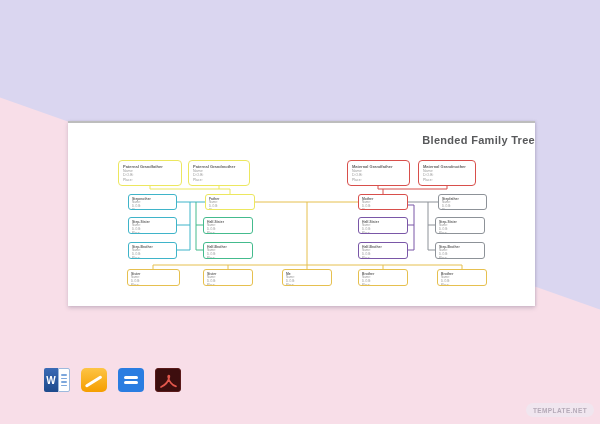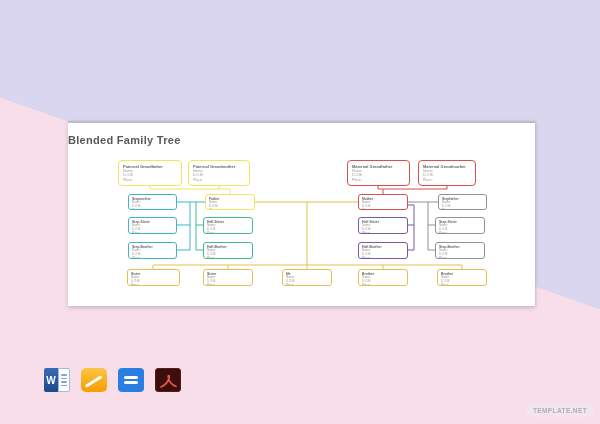--- a/index.html
+++ b/index.html
@@ -14,21 +14,21 @@
     clip-path:polygon(0 23%,100% 73%,100% 100%,0 100%);
   }
   
   .card{
     position:absolute;left:68px;top:121px;width:467px;height:183px;
     background:#ffffff;
     border-top:2px solid #bdbdbd;
     box-shadow:0 2px 4px rgba(110,95,125,.30), 1px 0 2px rgba(110,95,125,.15);
   }
   .card-title{
-    position:absolute;top:11px;left:0;right:0;text-align:left;
+    position:absolute;top:11px;left:0;right:0;text-align:right;
     font-size:11px;font-weight:bold;color:#58595b;letter-spacing:.3px;
   }
   .connectors{position:absolute;left:0;top:0;width:467px;height:183px;}
   .connectors path{fill:none;stroke-width:1;}
   .k-yellow{stroke:#ece75f;}
   .k-red{stroke:#d84f4b;}
   .k-gold{stroke:#e6c04f;}
   .k-cyan{stroke:#3fb4c9;}
   .k-green{stroke:#44bb8d;}
   .k-purple{stroke:#7a57a7;}

